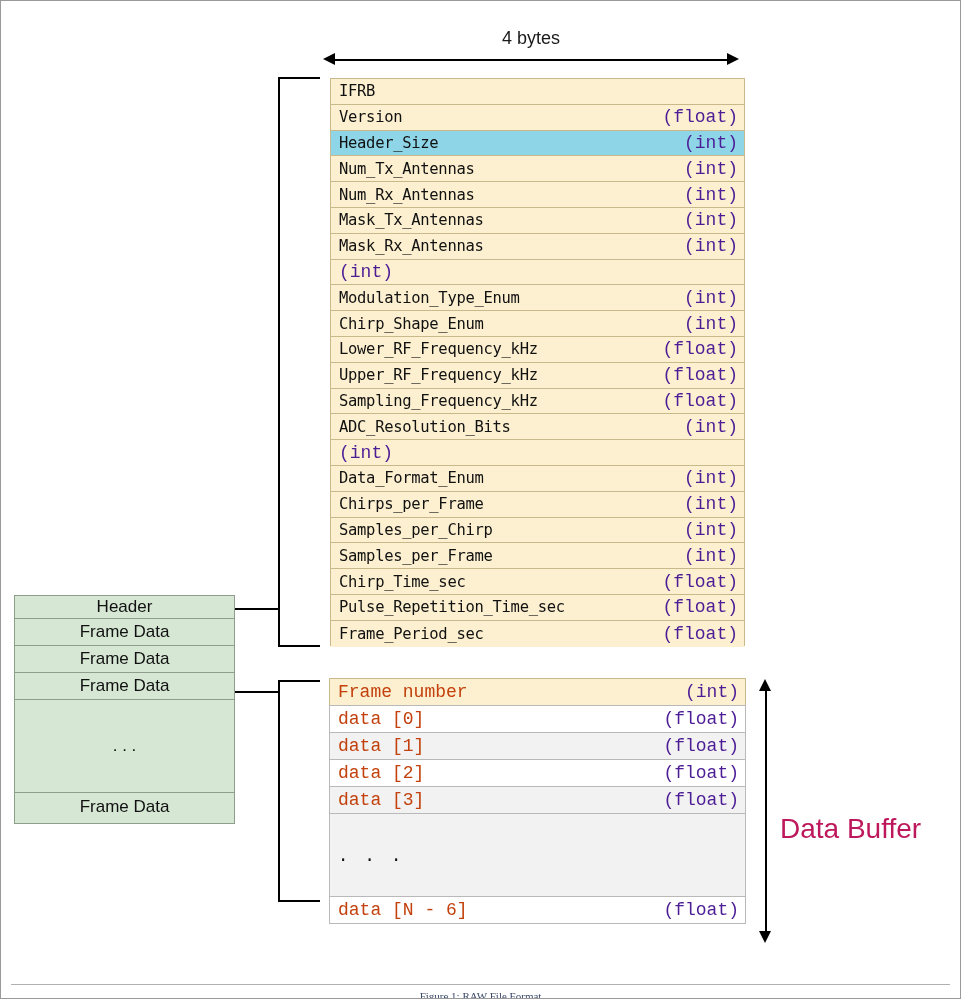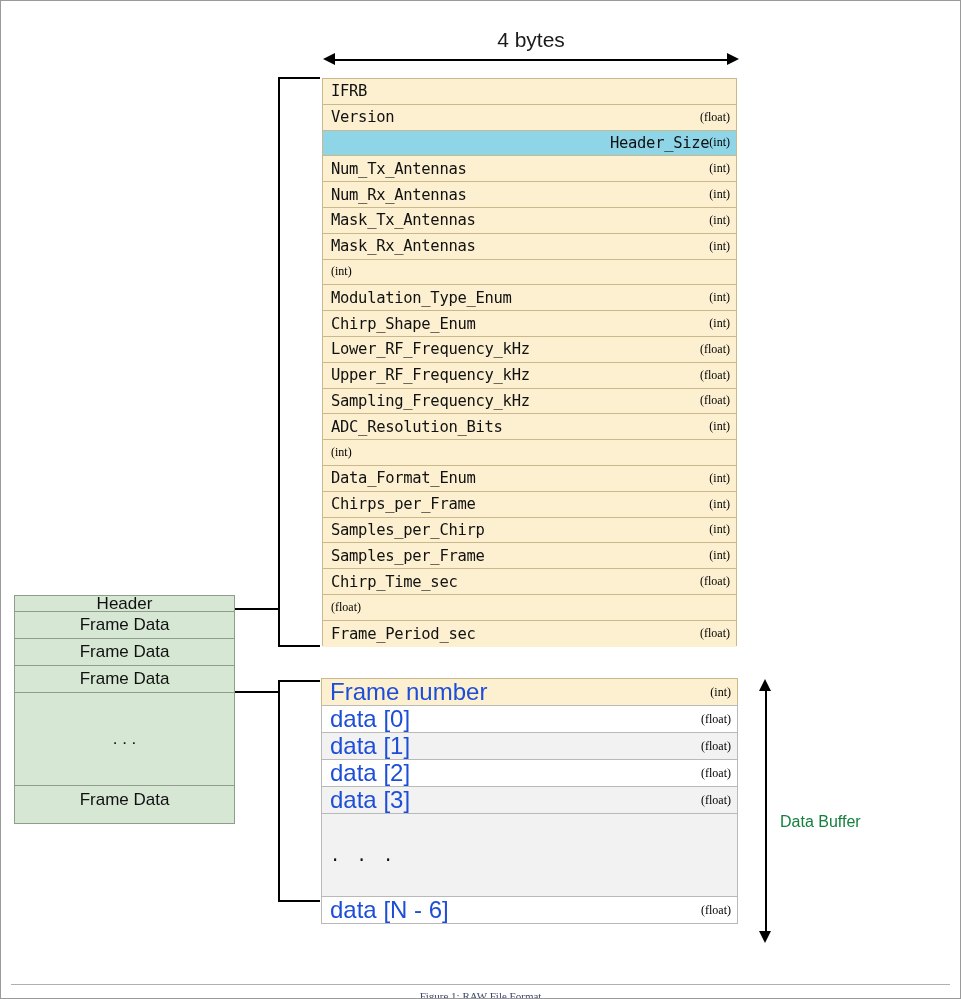--- a/index.html
+++ b/index.html
@@ -19,21 +19,21 @@
     overflow: hidden;
     box-sizing: border-box;
     border: 1px solid #9a9a9a;
   }
 
   
   .abs { position: absolute; box-sizing: border-box; }
 
   
   .width-label {
-    font-size: 21px;
+    font-size: 18px;
     color: #1a1a1a;
     text-align: center;
     white-space: nowrap;
   }
   .hline {
     position: absolute;
     height: 0;
     border-top: 2px solid #000;
   }
   .arrow-l, .arrow-r {
@@ -44,48 +44,49 @@
   }
   .arrow-l { border-right: 12px solid #000; }
   .arrow-r { border-left: 12px solid #000; }
 
   
   .table {
     position: absolute;
     border: 1px solid #c9b98a;
     box-sizing: border-box;
     background: #fdf0d0;
+    margin-left: 8px;
   }
   .table.plain { border: 1px solid #b9b9b9; background: #ffffff; }
 
   .row {
     position: relative;
     display: flex;
     align-items: center;
     justify-content: space-between;
     box-sizing: border-box;
     padding: 0 6px 0 8px;
     border-bottom: 1px solid #c9b98a;
     background: #fdf0d0;
     height: 25.8px;
   }
   .row:last-child { border-bottom: none; }
-  .row.hl { background: #8ed5e8; justify-content: flex-end; }
+  .row.hl { background: #8ed5e8; }
 
   .rname {
     font-family: "DejaVu Sans Mono", monospace;
     font-size: 15.5px;
     color: #111;
     letter-spacing: -0.3px;
     white-space: nowrap;
   }
   .rtype {
-    font-family: Liberation Serif, serif;
-    font-size: 12px;
-    color: #000000;
+    font-family: Liberation Mono, monospace;
+    font-size: 18px;
+    color: #4c1d95;
     white-space: nowrap;
   }
 
   
   .drow {
     position: relative;
     display: flex;
     align-items: center;
     justify-content: space-between;
     box-sizing: border-box;
@@ -93,23 +94,23 @@
     border: 1px solid #b9b9b9;
     margin: -1px 0 0 -1px;
     width: calc(100% + 2px);
     background: #ffffff;
     height: 28px;
   }
   .drow.head { background: #fdf0d0; border-color: #c9b98a; }
   .drow.alt  { background: #f2f2f2; }
   .drow.tall { height: 84px; align-items: center; }
   .dname {
-    font-family: Liberation Sans, sans-serif;
-    font-size: 24px;
-    color: #1d4ed8;
+    font-family: Liberation Mono, monospace;
+    font-size: 18px;
+    color: #c2410c;
     white-space: nowrap;
   }
   .dots {
     font-family: "DejaVu Sans Mono", monospace;
     font-size: 17px;
     letter-spacing: 3px;
     color: #111;
   }
 
   
@@ -151,22 +152,22 @@
   .arrow-u, .arrow-d {
     position: absolute;
     width: 0; height: 0;
     border-left: 6px solid transparent;
     border-right: 6px solid transparent;
   }
   .arrow-u { border-bottom: 12px solid #000; }
   .arrow-d { border-top: 12px solid #000; }
   .buffer-label {
     position: absolute;
-    font-size: 16px;
-    color: #15803d;
+    font-size: 28px;
+    color: #be185d;
     white-space: nowrap;
   }
 
   
   .caption-rule {
     position: absolute;
     left: 10px; right: 10px;
     border-top: 1px solid #b0b0b0;
   }
   .caption {
@@ -186,21 +187,21 @@
 
   <div class="width-label abs" style="left:323px; top:27px; width:414px;">4 bytes</div>
 
   <div>
     <div class="hline" style="left:332px; top:58px; width:396px;"></div>
     <div class="arrow-l" style="left:322px; top:52px;"></div>
     <div class="arrow-r" style="left:726px; top:52px;"></div>
   </div>
 
   <div class="greenbox" style="left:13px; top:594px; width:221px; height:229px;">
-    <div class="gblock" style="height:16px;">
+    <div class="gblock" style="height:23px;">
       <span>Header</span>
     </div>
     <div class="gblock" style="height:27px;">
       <span>Frame Data</span>
     </div>
     <div class="gblock" style="height:27px;">
       <span>Frame Data</span>
     </div>
     <div class="gblock" style="height:27px;">
       <span>Frame Data</span>
@@ -307,20 +308,21 @@
     </div>
     <div class="row">
       <span class="rname">Samples_per_Frame</span>
       <span class="rtype">(int)</span>
     </div>
     <div class="row">
       <span class="rname">Chirp_Time_sec</span>
       <span class="rtype">(float)</span>
     </div>
     <div class="row">
+      <span class="rname">Pulse_Repetition_Time_sec</span>
       <span class="rtype">(float)</span>
     </div>
     <div class="row">
       <span class="rname">Frame_Period_sec</span>
       <span class="rtype">(float)</span>
     </div>
   </div>
 
 
   <div class="table plain" style="left:321px; top:678px; width:415px; height:262px; border:none; background:transparent;">

